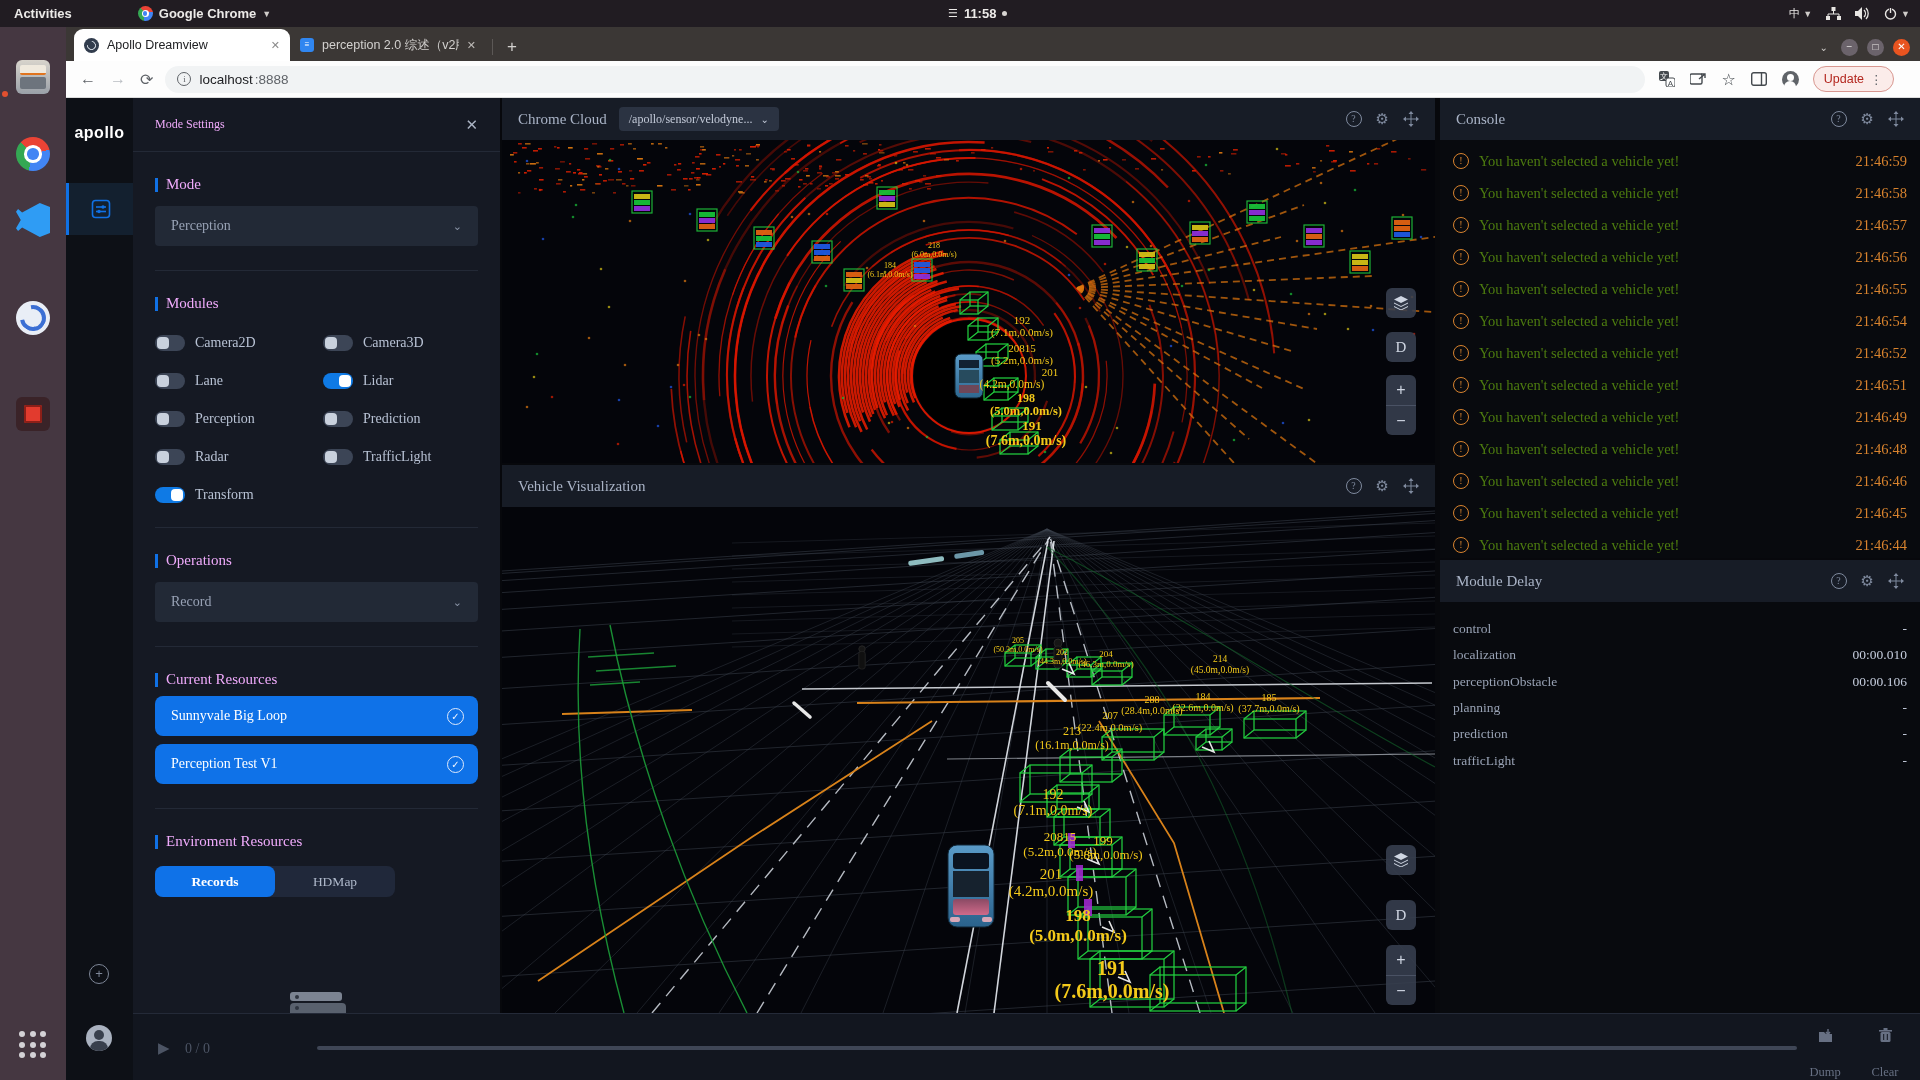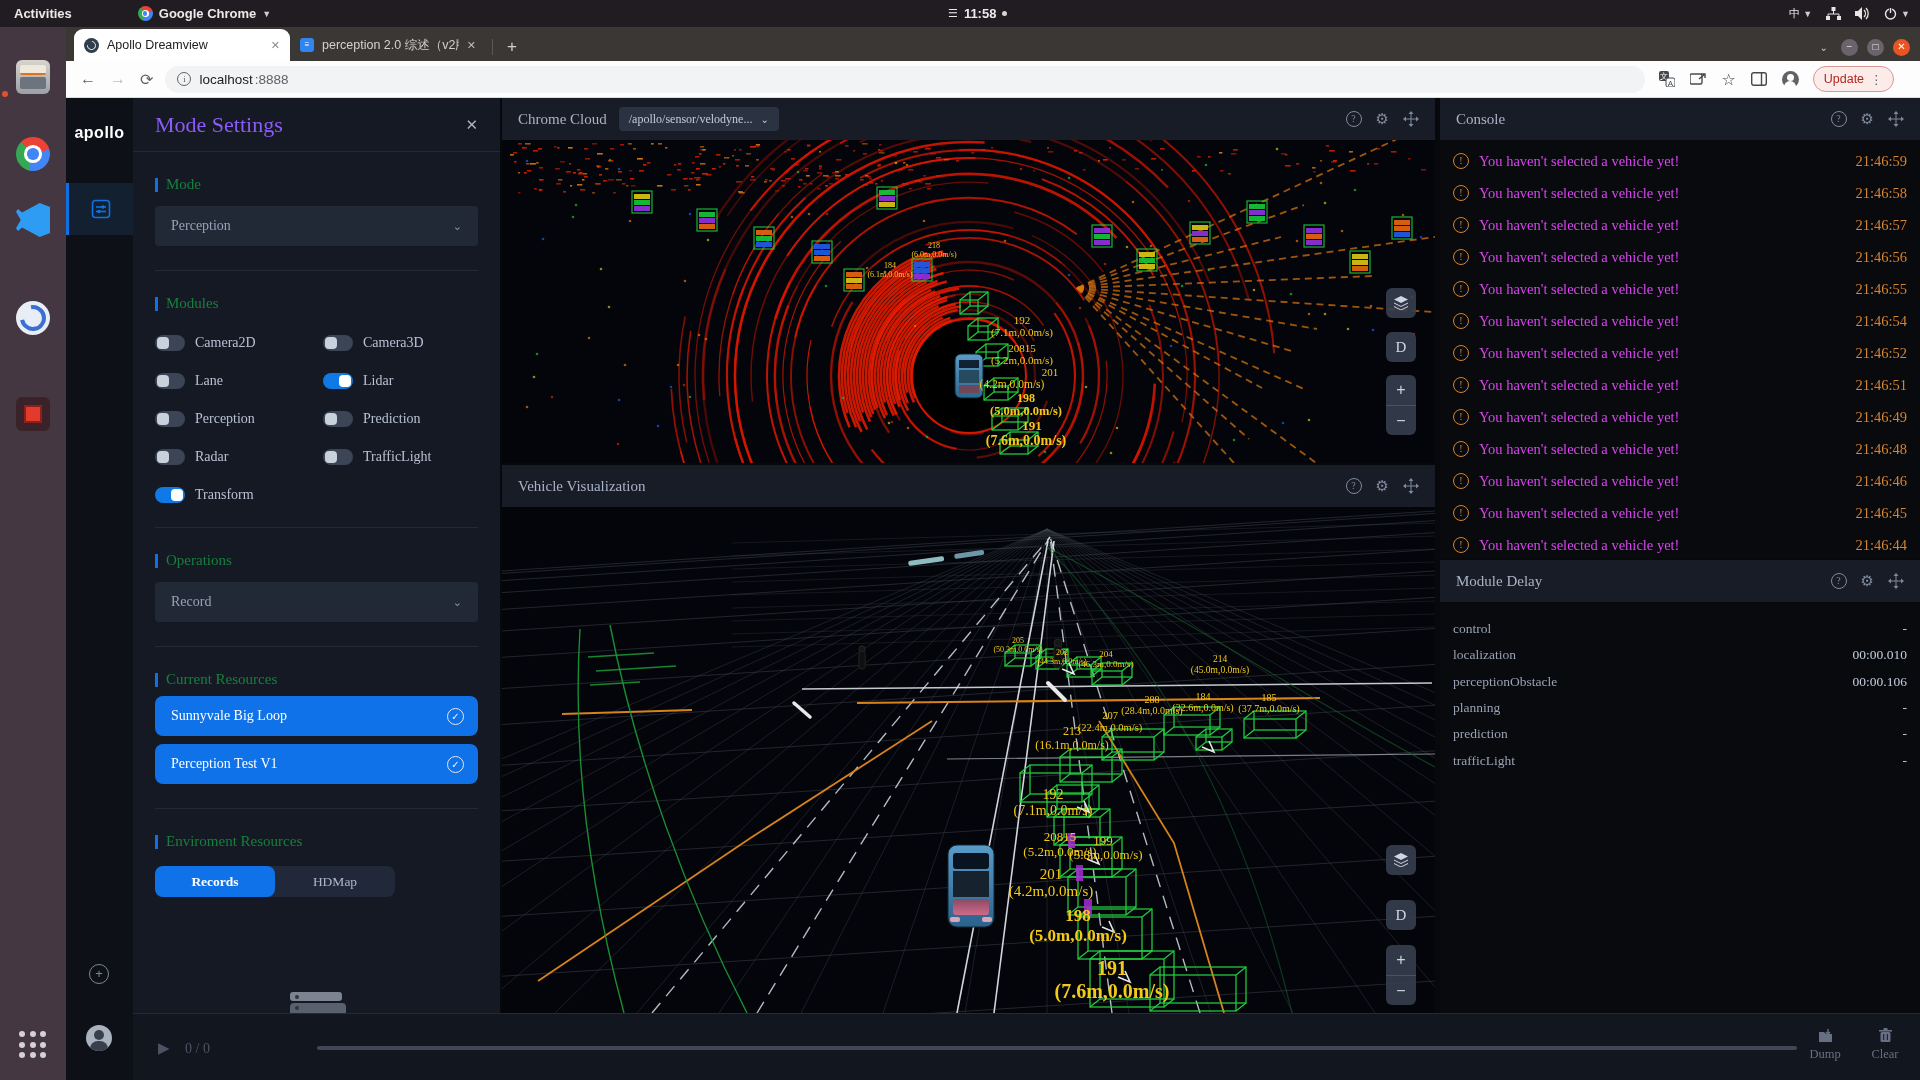--- a/index.html
+++ b/index.html
@@ -76,24 +76,24 @@
   #rail .logo { margin-top:26px; text-align:center; color:#fff; font-family:var(--sans); font-weight:bold; font-size:16px; letter-spacing:.5px; }
   #rail .nav { position:absolute; left:0; top:85px; width:67px; height:52px; background:#13202f; border-left:3px solid #1071e5; display:flex; align-items:center; justify-content:center; }
   #rail .plus { position:absolute; left:23px; top:866px; width:20px; height:20px; border:1.4px solid #7e8798; border-radius:50%; color:#7e8798; font-size:13px; line-height:18px; text-align:center; font-family:var(--sans); }
   #rail .user { position:absolute; left:20px; top:927px; width:26px; height:26px; border-radius:50%; background:#aab2c0; position:absolute; overflow:hidden; }
   #rail .user::before { content:""; position:absolute; left:8px; top:5px; width:10px; height:10px; border-radius:50%; background:#39404d; }
   #rail .user::after { content:""; position:absolute; left:4px; top:16px; width:18px; height:10px; border-radius:8px 8px 0 0; background:#39404d; }
 
   
   #modep { position:absolute; left:67px; top:0; width:367px; height:915px; background:#151923; overflow:hidden; }
   #modep .phead { height:54px; display:flex; align-items:center; padding:0 22px; border-bottom:1px solid #232936; }
-  #modep .phead .t { font-size:22px; color:#8b5cf6; }
+  #modep .phead .t { font-size:12px; color:#f0abfc; }
   #modep .phead .x { margin-left:auto; color:#aab3c3; font-size:15px; font-family:var(--sans); }
   .sec { margin:24px 22px 0; }
-  .sechead { display:flex; align-items:center; gap:8px; font-size:15px; color:#15803d; }
+  .sechead { display:flex; align-items:center; gap:8px; font-size:15px; color:#f0abfc; }
   .sechead::before { content:""; width:3px; height:14px; background:#1071e5; }
   .drop { margin-top:13px; height:40px; background:#222936; border-radius:4px; display:flex; align-items:center; padding:0 16px; color:#98a2b5; font-size:14px; }
   .drop .chev { margin-left:auto; font-family:var(--sans); font-size:11px; color:#8b95a8; }
   .divider { height:1px; background:#232936; margin:24px 22px 0; }
   .btnrow { display:flex; gap:17px; margin-top:19px; }
   .gbtn { width:153px; height:28px; background:#232b3a; border-radius:4px; color:#c0c9d9; font-size:13px; display:flex; align-items:center; justify-content:center; }
   .togglegrid { margin-top:23px; display:grid; grid-template-columns:168px 155px; row-gap:22px; }
   .trow { display:flex; align-items:center; gap:10px; font-size:14px; color:#b8c2d4; }
   .sw { width:30px; height:16px; border-radius:8px; background:#3c4556; position:relative; flex:none; }
   .sw .knob { position:absolute; top:2px; left:2px; width:12px; height:12px; border-radius:3px; background:#c9d1dd; border-radius:4px; }
@@ -126,37 +126,37 @@
   
   .fbtn { position:absolute; left:1320px; width:30px; height:30px; background:rgba(56,64,80,.88); border-radius:6px; color:#cfd6e2; display:flex; align-items:center; justify-content:center; font-size:15px; }
   .fzoom { position:absolute; left:1320px; width:30px; height:60px; background:rgba(56,64,80,.88); border-radius:6px; color:#cfd6e2; display:flex; flex-direction:column; font-family:var(--sans); }
   .fzoom span { height:30px; display:flex; align-items:center; justify-content:center; font-size:16px; }
 
   
   #consolep { left:1374px; top:0; width:480px; height:460px; }
   #clist { height:418px; overflow:hidden; padding-top:5px; }
   .c-row { height:32px; display:flex; align-items:center; padding:0 13px; gap:10px; }
   .warn-ic { width:16px; height:16px; border:1.4px solid #d8832e; border-radius:50%; color:#d8832e; font-size:10px; line-height:14px; text-align:center; flex:none; }
-  .c-msg { color:#d946ef; font-size:14.5px; }
+  .c-msg { color:#4d7c0f; font-size:14.5px; }
   .c-time { margin-left:auto; color:#d8832e; font-size:14.5px; }
 
   
   #delayp { left:1374px; top:462px; width:480px; height:453px; }
   .d-row { height:26.3px; display:flex; align-items:center; padding:0 13px; }
   #dlist { padding-top:14px; }
   .d-name { color:#98a2b4; font-size:13.5px; }
   .d-val { margin-left:auto; color:#c6cede; font-size:13.5px; }
 
   
   #botbar { position:absolute; left:67px; top:915px; width:1787px; height:67px; background:#12161f; border-top:1px solid #242a38; }
   #play { position:absolute; left:25px; top:25px; color:#4c5464; font-size:15px; font-family:var(--sans); }
   #counter { position:absolute; left:52px; top:27px; color:#4c5464; font-size:14px; }
   #seek { position:absolute; left:184px; top:32px; width:1480px; height:4px; background:#3f4656; border-radius:2px; }
   .dcbtn { position:absolute; top:14px; width:60px; text-align:center; color:#677083; }
-  .dcbtn .lbl { font-size:12.5px; margin-top:0; }
+  .dcbtn .lbl { font-size:12.5px; margin-top:18px; }
   #dumpb { left:1662px; } #clearb { left:1722px; }
 
   svg text.ylbl { font-family:var(--serif); fill:#f4ca1a; text-anchor:middle; }
   svg text.ylbl.b { font-weight:bold; }
   .icsvg { display:block; }
 </style>
 </head>
 <body>
 
 <div id="topbar">

